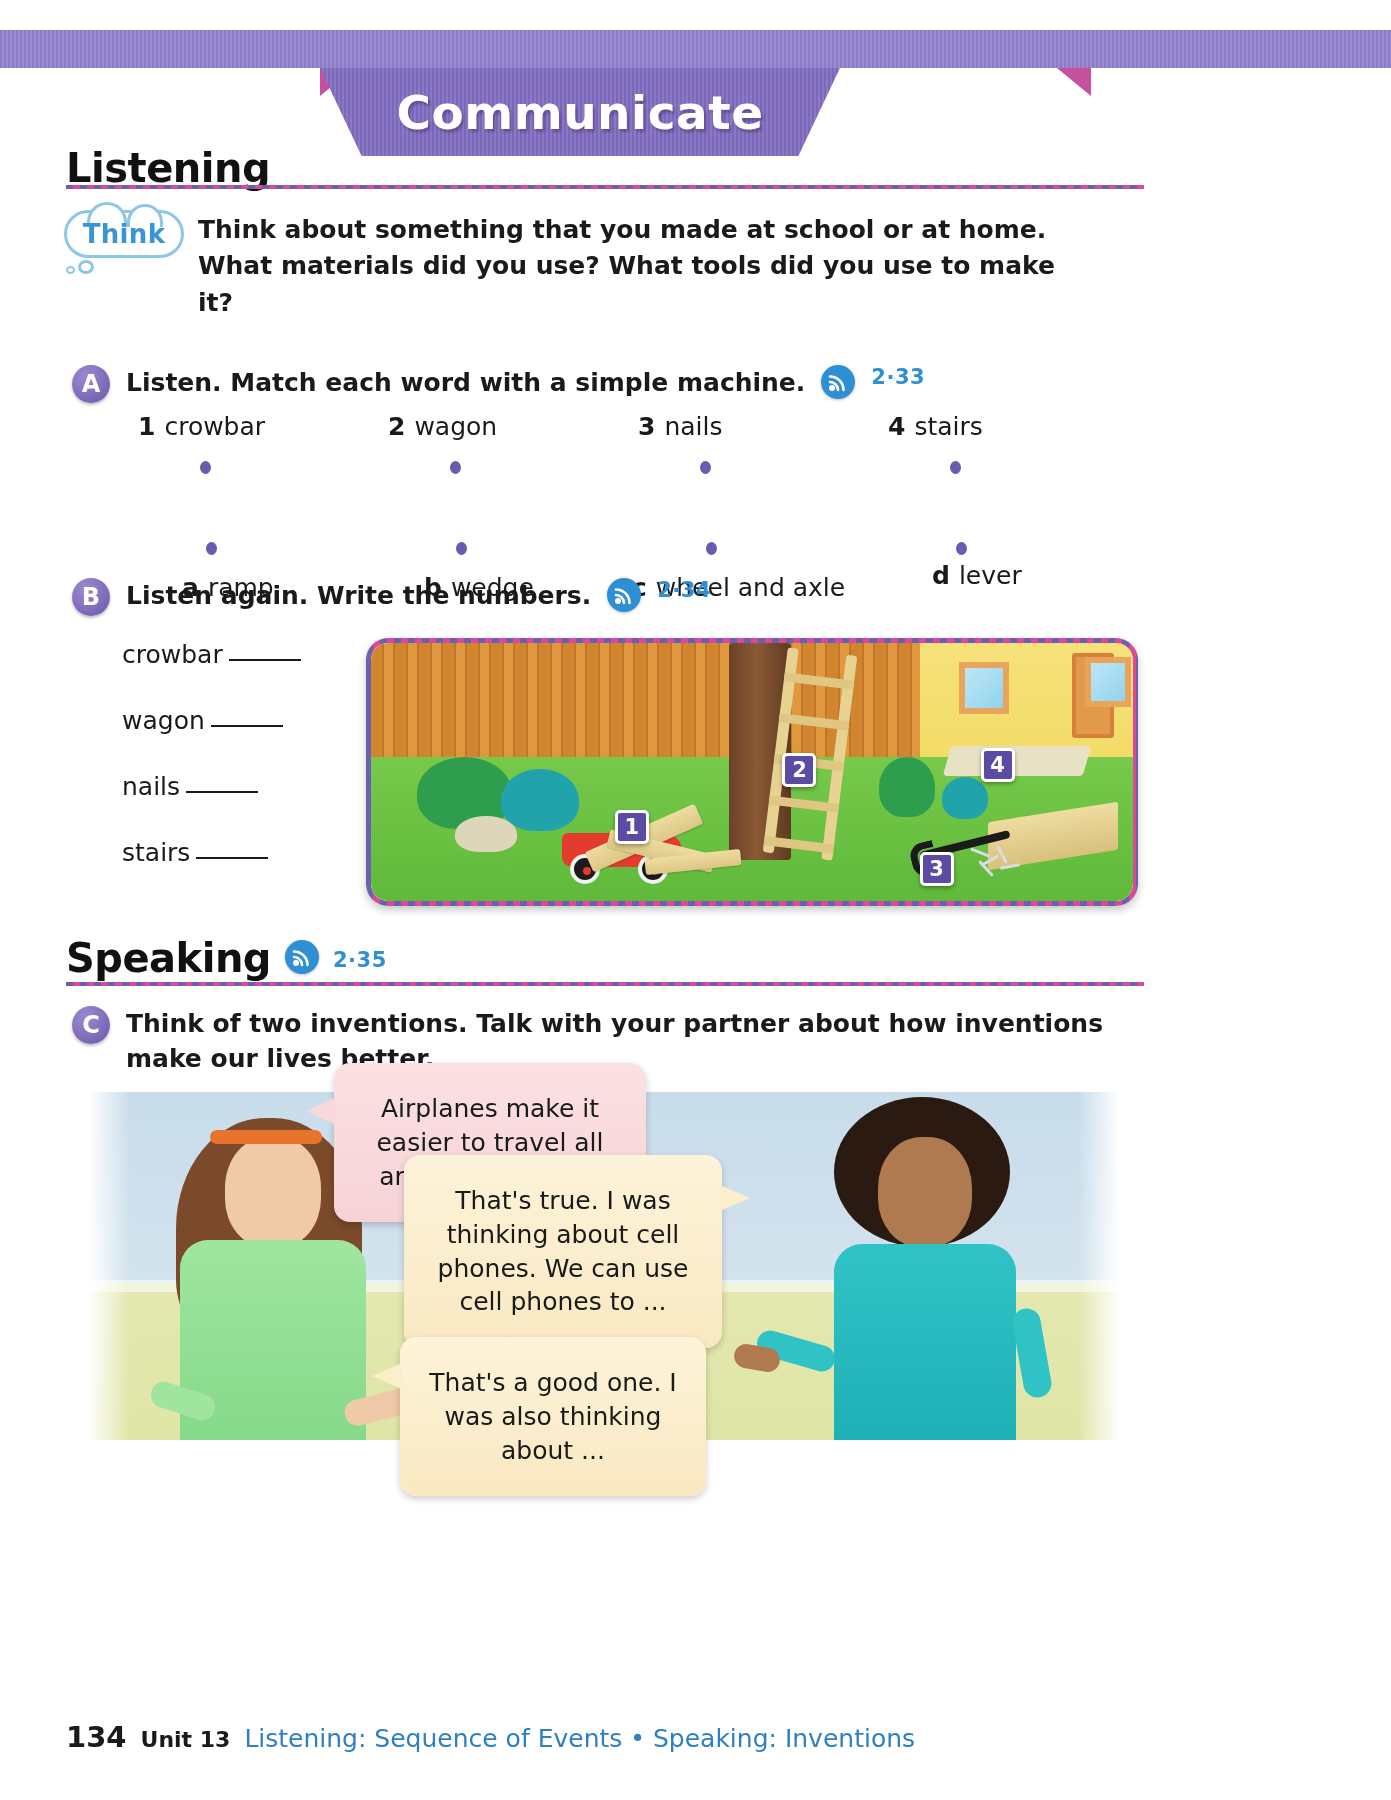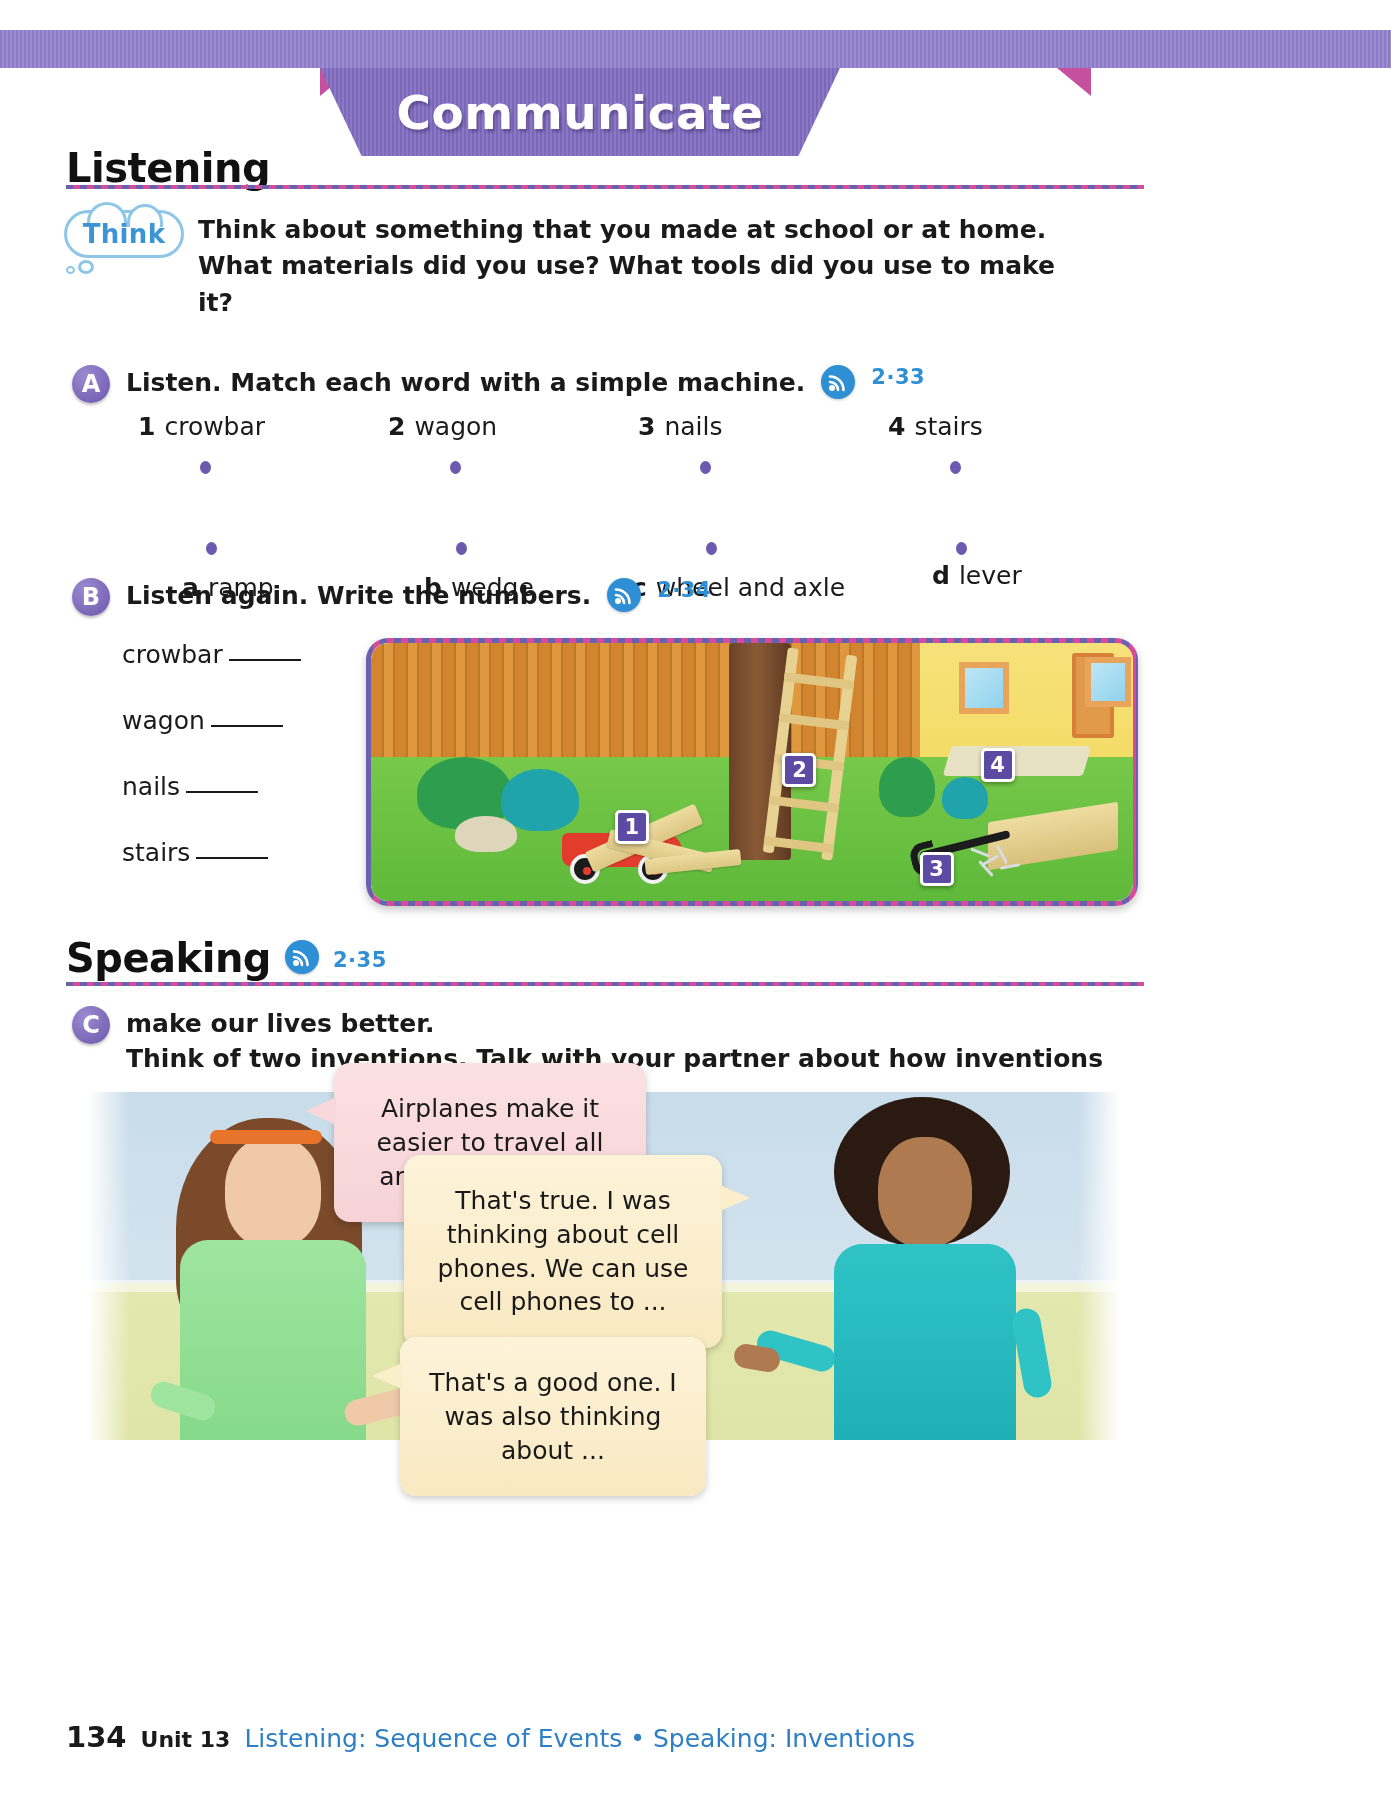--- a/index.html
+++ b/index.html
@@ -423,22 +423,22 @@
         <path d="M3 5.5 a13.5 13.5 0 0 1 13.5 13.5" stroke="#ffffff" stroke-width="2.6" fill="none" stroke-linecap="round"></path>
       </svg>
     </span>
     <span class="track-num" style="margin-bottom:6px;">2·35</span>
   </div>
   <div class="sec-rule" style="left:66px; top:982px; width:1078px;"></div>
 
   <div class="ex-line" style="left:72px; top:1006px; width:1060px;">
     <span class="badge">C</span>
     <span class="ex-text">
+      <span style="display:block;">Think of two inventions. Talk with your partner about how inventions</span>
       <span style="display:block;">make our lives better.</span>
-      <span style="display:block;">Think of two inventions. Talk with your partner about how inventions</span>
     </span>
   </div>
 
   <div class="photo">
     <div class="bg-top"></div>
     <div class="bg-bot"></div>
     <div class="band"></div>
 
     <div class="girl girl-l">
       <div class="g-hair" style="left:28px; top:18px; width:186px; height:230px; background:#7a4a2a; border-radius:48% 48% 30% 30%;"></div>

